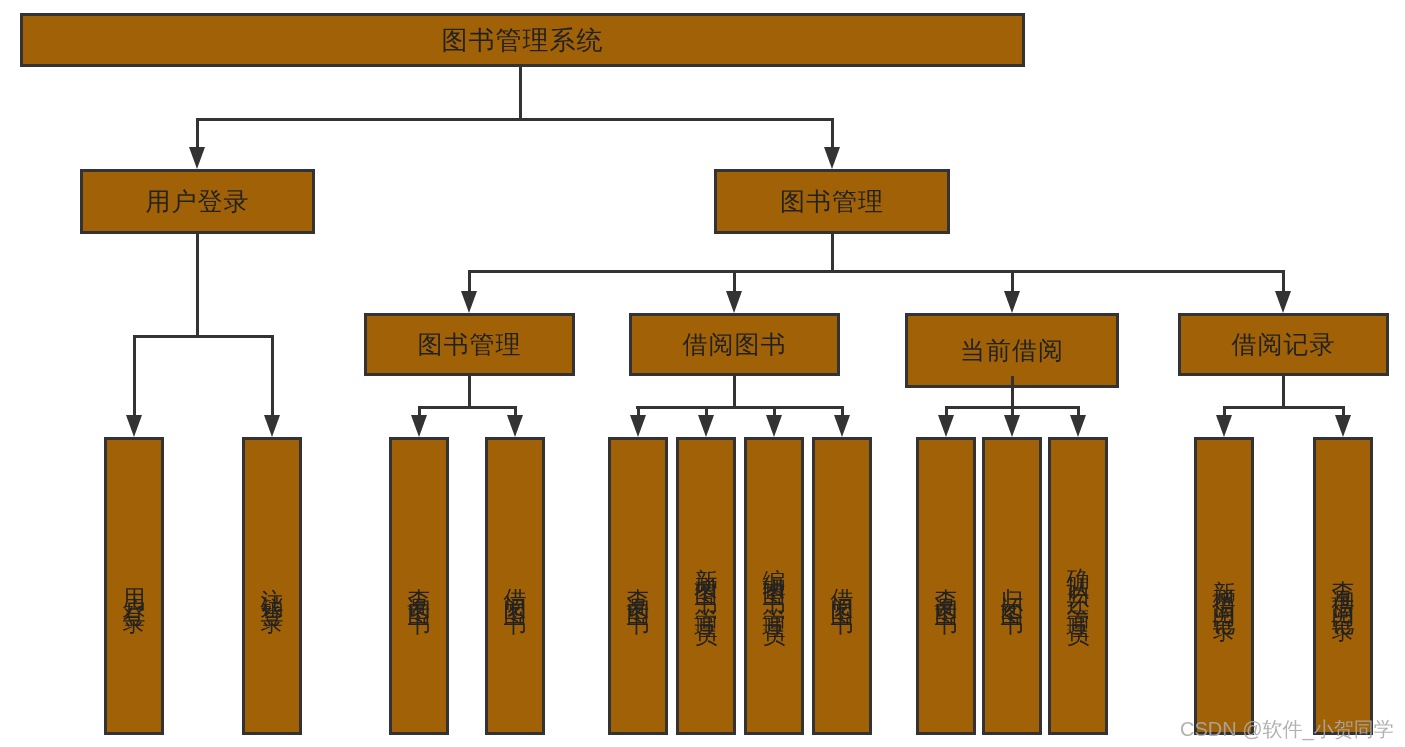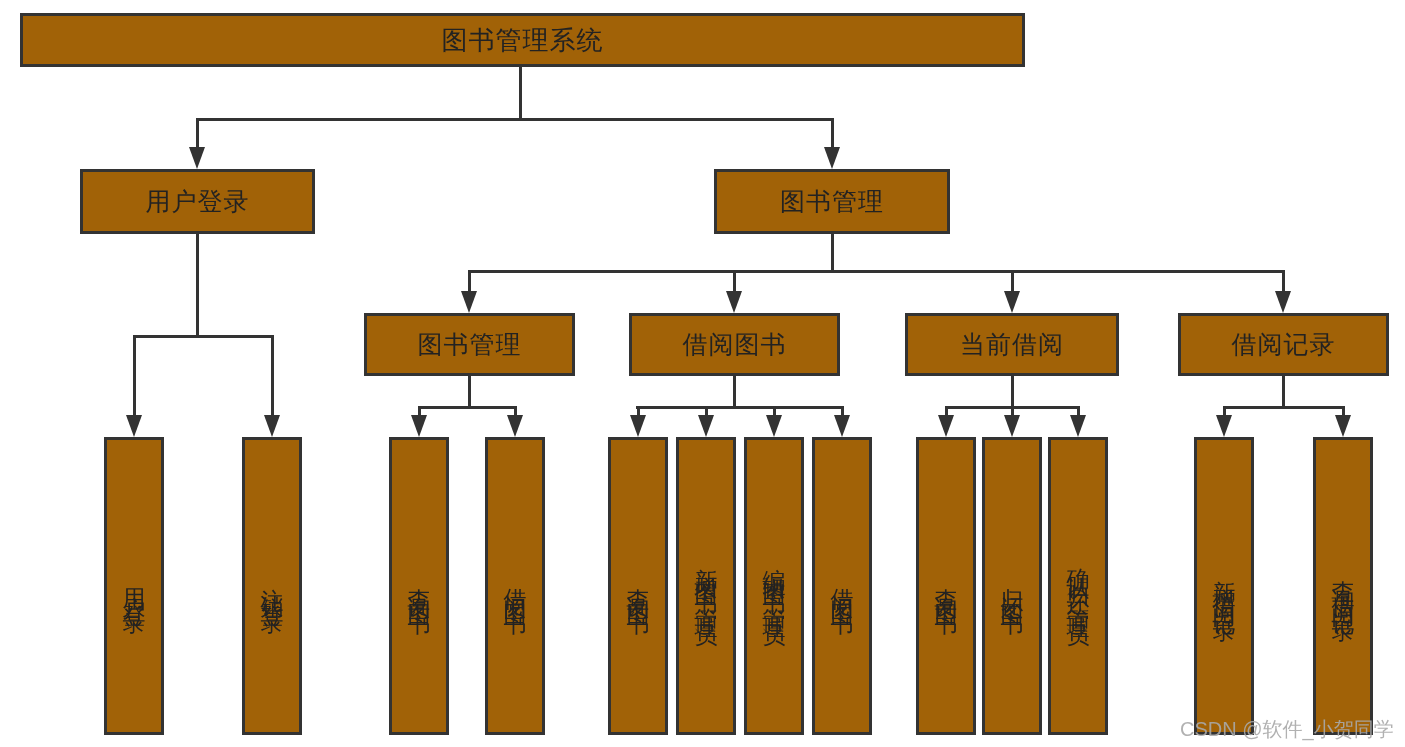--- a/index.html
+++ b/index.html
@@ -63,21 +63,21 @@
   </div>
 
   <div class="box hbox" style="left:364px;top:313px;width:211px;height:63px;">
     <span>图书管理</span>
   </div>
 
   <div class="box hbox" style="left:629px;top:313px;width:211px;height:63px;">
     <span>借阅图书</span>
   </div>
 
-  <div class="box hbox" style="left:905px;top:313px;width:214px;height:63px;">
+  <div class="box hbox" style="left:905px;top:313px;width:214px;height:75px;">
     <span>当前借阅</span>
   </div>
 
   <div class="box hbox" style="left:1178px;top:313px;width:211px;height:63px;">
     <span>借阅记录</span>
   </div>
 
   <div class="box vbox" style="left:104px;top:437px;width:60px;height:298px;">
     <span>用户登录</span>
   </div>

